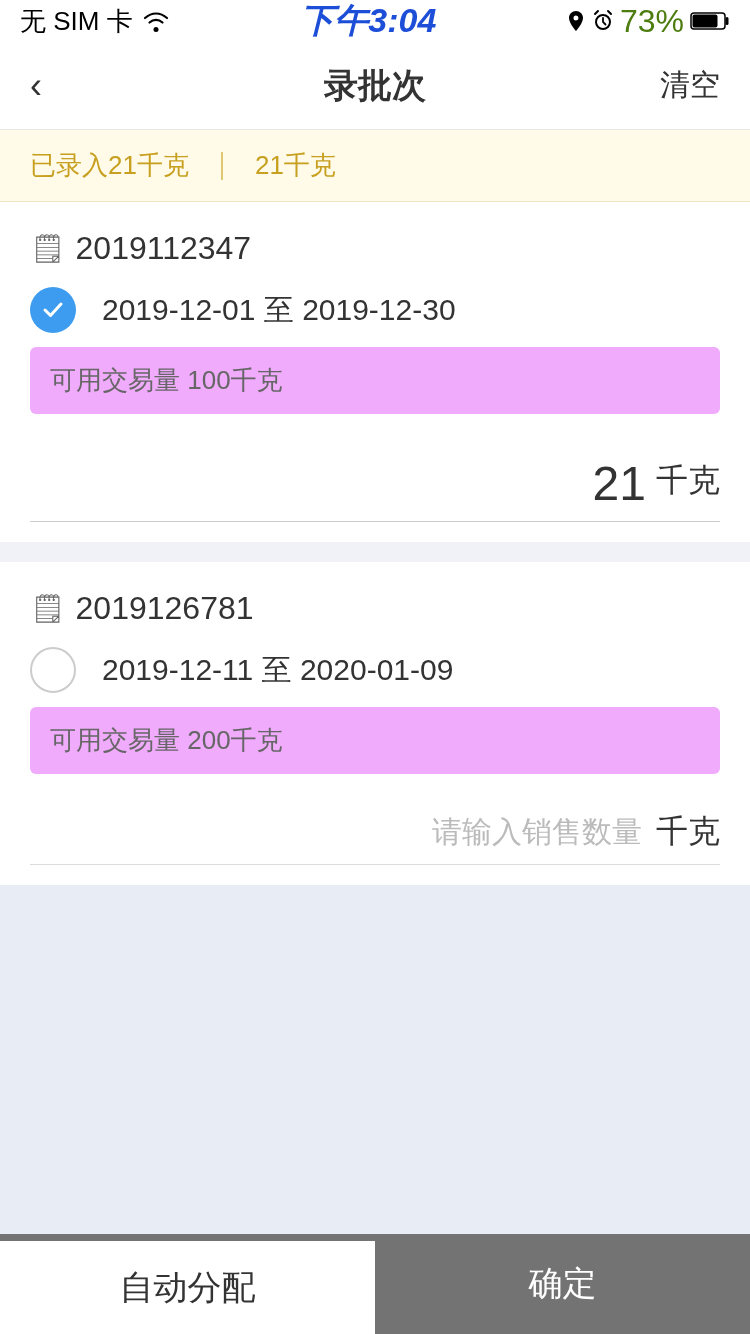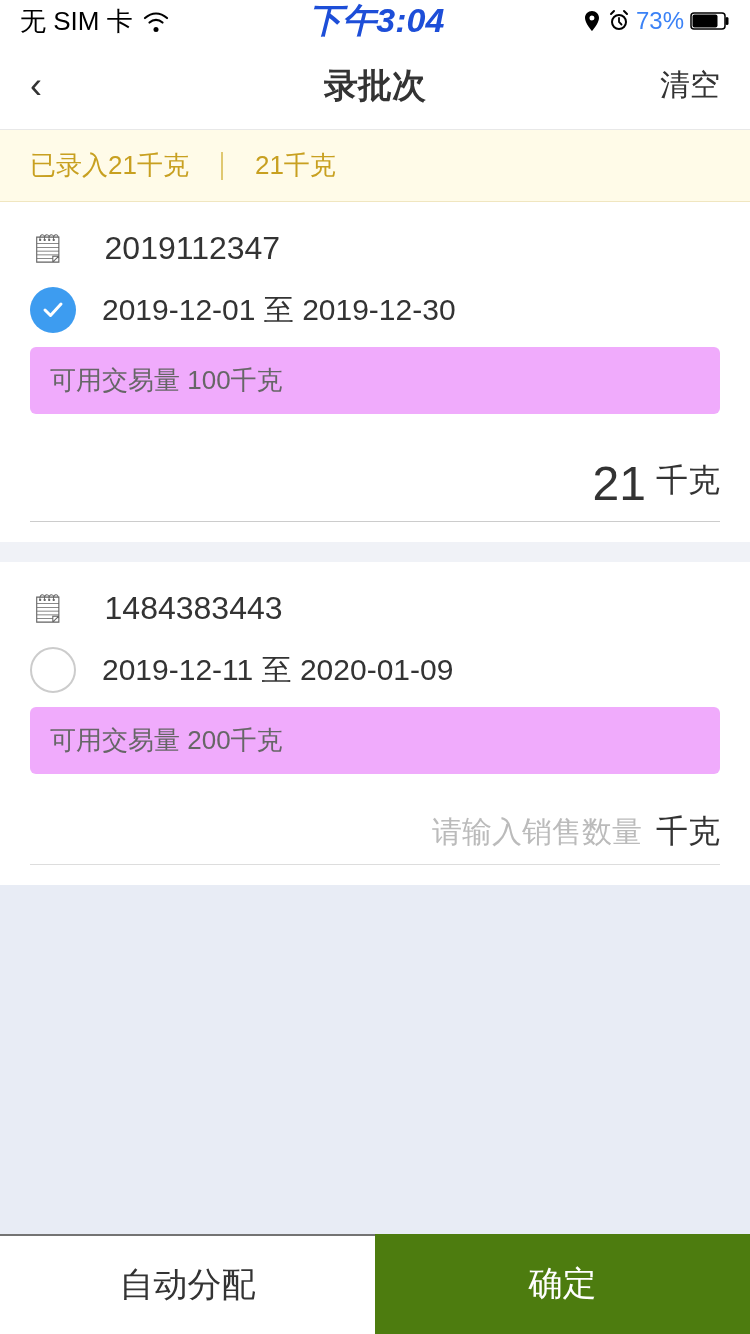--- a/index.html
+++ b/index.html
@@ -34,22 +34,22 @@
     .status-center {
       font-size: 34px;
       font-weight: 600;
       color: #1d4ed8;
       font-style: italic;
     }
     .status-right {
       display: flex;
       align-items: center;
       gap: 6px;
-      font-size: 24px;
-      color: #3b82f6;
+      font-size: 32px;
+      color: #4d7c0f;
     }
 
     
     .nav-bar {
       width: 750px;
       height: 88px;
       background: #fff;
       display: flex;
       align-items: center;
       justify-content: space-between;
@@ -103,21 +103,20 @@
       padding: 28px 30px 10px 30px;
     }
     .batch-id-icon {
       font-size: 28px;
       color: #666;
     }
     .batch-id {
       font-size: 32px;
       color: #333;
       font-weight: 500;
-      margin-left: 29px;
     }
     .batch-date-row {
       display: flex;
       align-items: center;
       gap: 26px;
       padding: 10px 30px 14px 30px;
     }
     .radio-checked {
       width: 46px;
       height: 46px;
@@ -217,26 +216,26 @@
       display: flex;
     }
     .bottom-auto {
       flex: 1;
       background: #fff;
       display: flex;
       align-items: center;
       justify-content: center;
       font-size: 34px;
       color: #333;
-      border-top: 2px solid #737373;
+      border-top: 7px solid #737373;
       cursor: pointer;
     }
     .bottom-confirm {
       flex: 1;
-      background: #4d7c0f;
+      background: #737373;
       display: flex;
       align-items: center;
       justify-content: center;
       font-size: 34px;
       color: #fff;
       cursor: pointer;
     }
 
     
     .content-scroll {
@@ -310,21 +309,21 @@
     </div>
     <div class="quantity-underline"></div>
     <div style="height:20px;background:#fff;"></div>
   </div>
 
   <div class="section-divider"></div>
 
   <div class="batch-item">
     <div class="batch-header">
       <span class="batch-id-icon">🗒</span>
-      <span class="batch-id">1484383443</span>
+      <span class="batch-id">2019126781</span>
     </div>
     <div class="batch-date-row">
       <div class="radio-unchecked"></div>
       <span class="batch-date">2019-12-11 至 2020-01-09</span>
     </div>
     <div class="available-box">
       <span>可用交易量 200千克</span>
     </div>
     <div class="input-row">
       <span class="input-placeholder">请输入销售数量</span>

